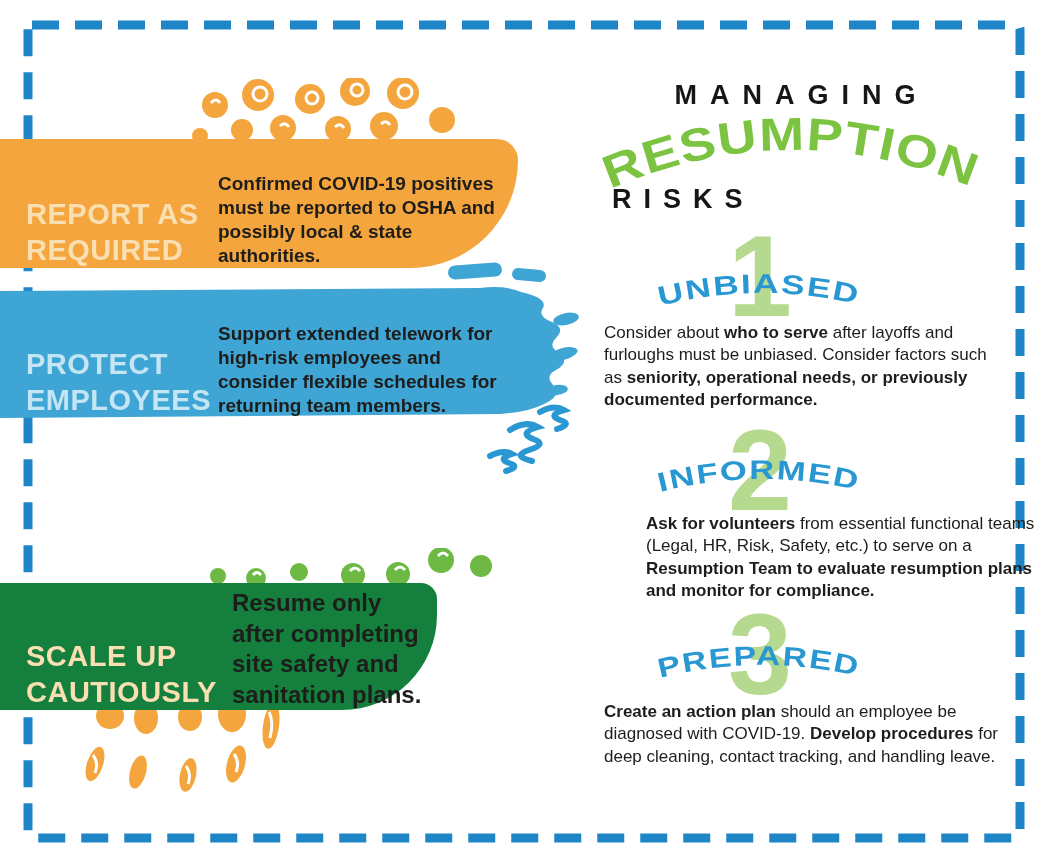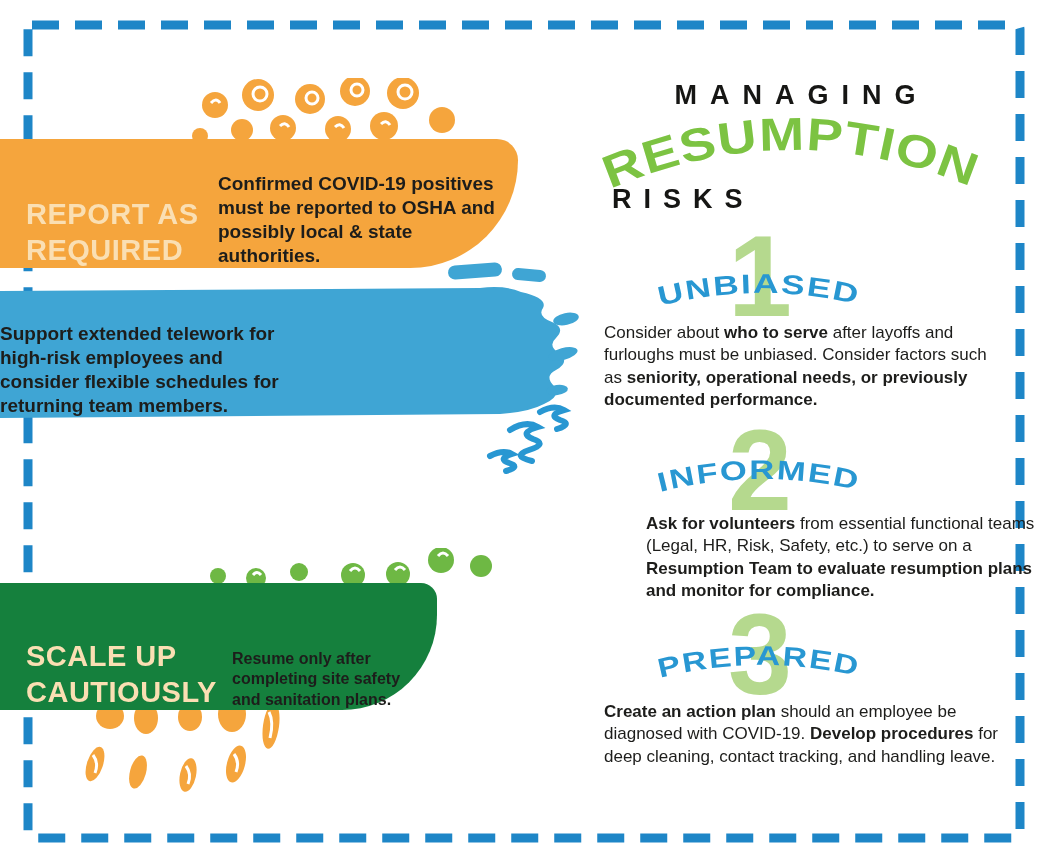--- a/index.html
+++ b/index.html
@@ -22,21 +22,21 @@
   #banner-report .desc{max-width:302px;}
   #banner-protect{top:289px;width:540px;height:129px;}
   #banner-protect .label{color:#C3E5F4;}
   #banner-protect .desc{max-width:306px;}
   #banner-protect .blob{position:absolute;left:0;top:-27px;z-index:0;}
   #banner-ensure{top:437px;width:478px;height:126px;background:#6EB844;border-radius:0 18px 95px 0;}
   #banner-ensure .label{color:#C8E2B6;}
   #banner-ensure .desc{max-width:226px;margin-left:14px;}
   #banner-scale{top:583px;width:437px;height:127px;background:#15803d;border-radius:0 16px 95px 0;}
   #banner-scale .label{color:#FADFB3;}
-  #banner-scale .desc{max-width:192px;margin-left:14px;font-size:16px;}
+  #banner-scale .desc{max-width:192px;margin-left:14px;font-size:24px;}
   #title-managing{position:absolute;left:600px;top:80px;width:390px;text-align:center;
     font-weight:700;font-size:27px;letter-spacing:13px;text-indent:13px;color:#161614;z-index:2;}
   #title-arc{position:absolute;left:598px;top:103px;z-index:2;}
   #title-risks{position:absolute;left:600px;top:184px;width:390px;text-align:left;
     font-weight:700;font-size:27px;letter-spacing:12px;text-indent:12px;color:#161614;z-index:2;}
 
   .step-number{position:absolute;left:600px;width:320px;text-align:center;
     font-size:115px;font-weight:700;color:#B5D98E;line-height:.8;z-index:2;}
   #num-1{top:230px;}
   #num-2{top:424px;}
@@ -100,20 +100,21 @@
         Q566,66 556,76 Q547,84 560,92 Q570,100 556,108 Q544,114 554,124
         Q562,134 544,142 Q529,150 500,152 L0,156 Z"></path>
       <g fill="#3FA5D4">
         <rect x="448" y="2" width="54" height="14" rx="7" transform="rotate(-4 475 9)"></rect>
         <rect x="512" y="7" width="34" height="12" rx="6" transform="rotate(5 529 13)"></rect>
         <ellipse cx="566" cy="57" rx="13" ry="6" transform="rotate(-12 566 57)"></ellipse>
         <ellipse cx="563" cy="92" rx="15" ry="6" transform="rotate(-15 563 92)"></ellipse>
         <ellipse cx="557" cy="128" rx="11" ry="5" transform="rotate(-8 557 128)"></ellipse>
       </g>
     </svg>
+    <div class="label">PROTECT EMPLOYEES</div>
     <div class="desc">Support extended telework for high-risk employees and consider flexible schedules for returning team members.</div>
   </div>
 
   <svg class="deco-over" style="left:420px;top:398px;" width="190" height="90">
     <g fill="none" stroke="#2897D2" stroke-width="6" stroke-linecap="round">
       <path d="M90 32 q16 -10 28 -3 q-20 6 -5 12 q15 5 -4 11 q-18 6 3 11"></path>
       <path d="M120 14 q14 -8 24 -2 q-17 5 -4 10 q13 4 -3 9"></path>
       <path d="M70 58 q13 -7 22 -2 q-15 5 -3 9 q12 4 -3 8"></path>
     </g>
   </svg>

